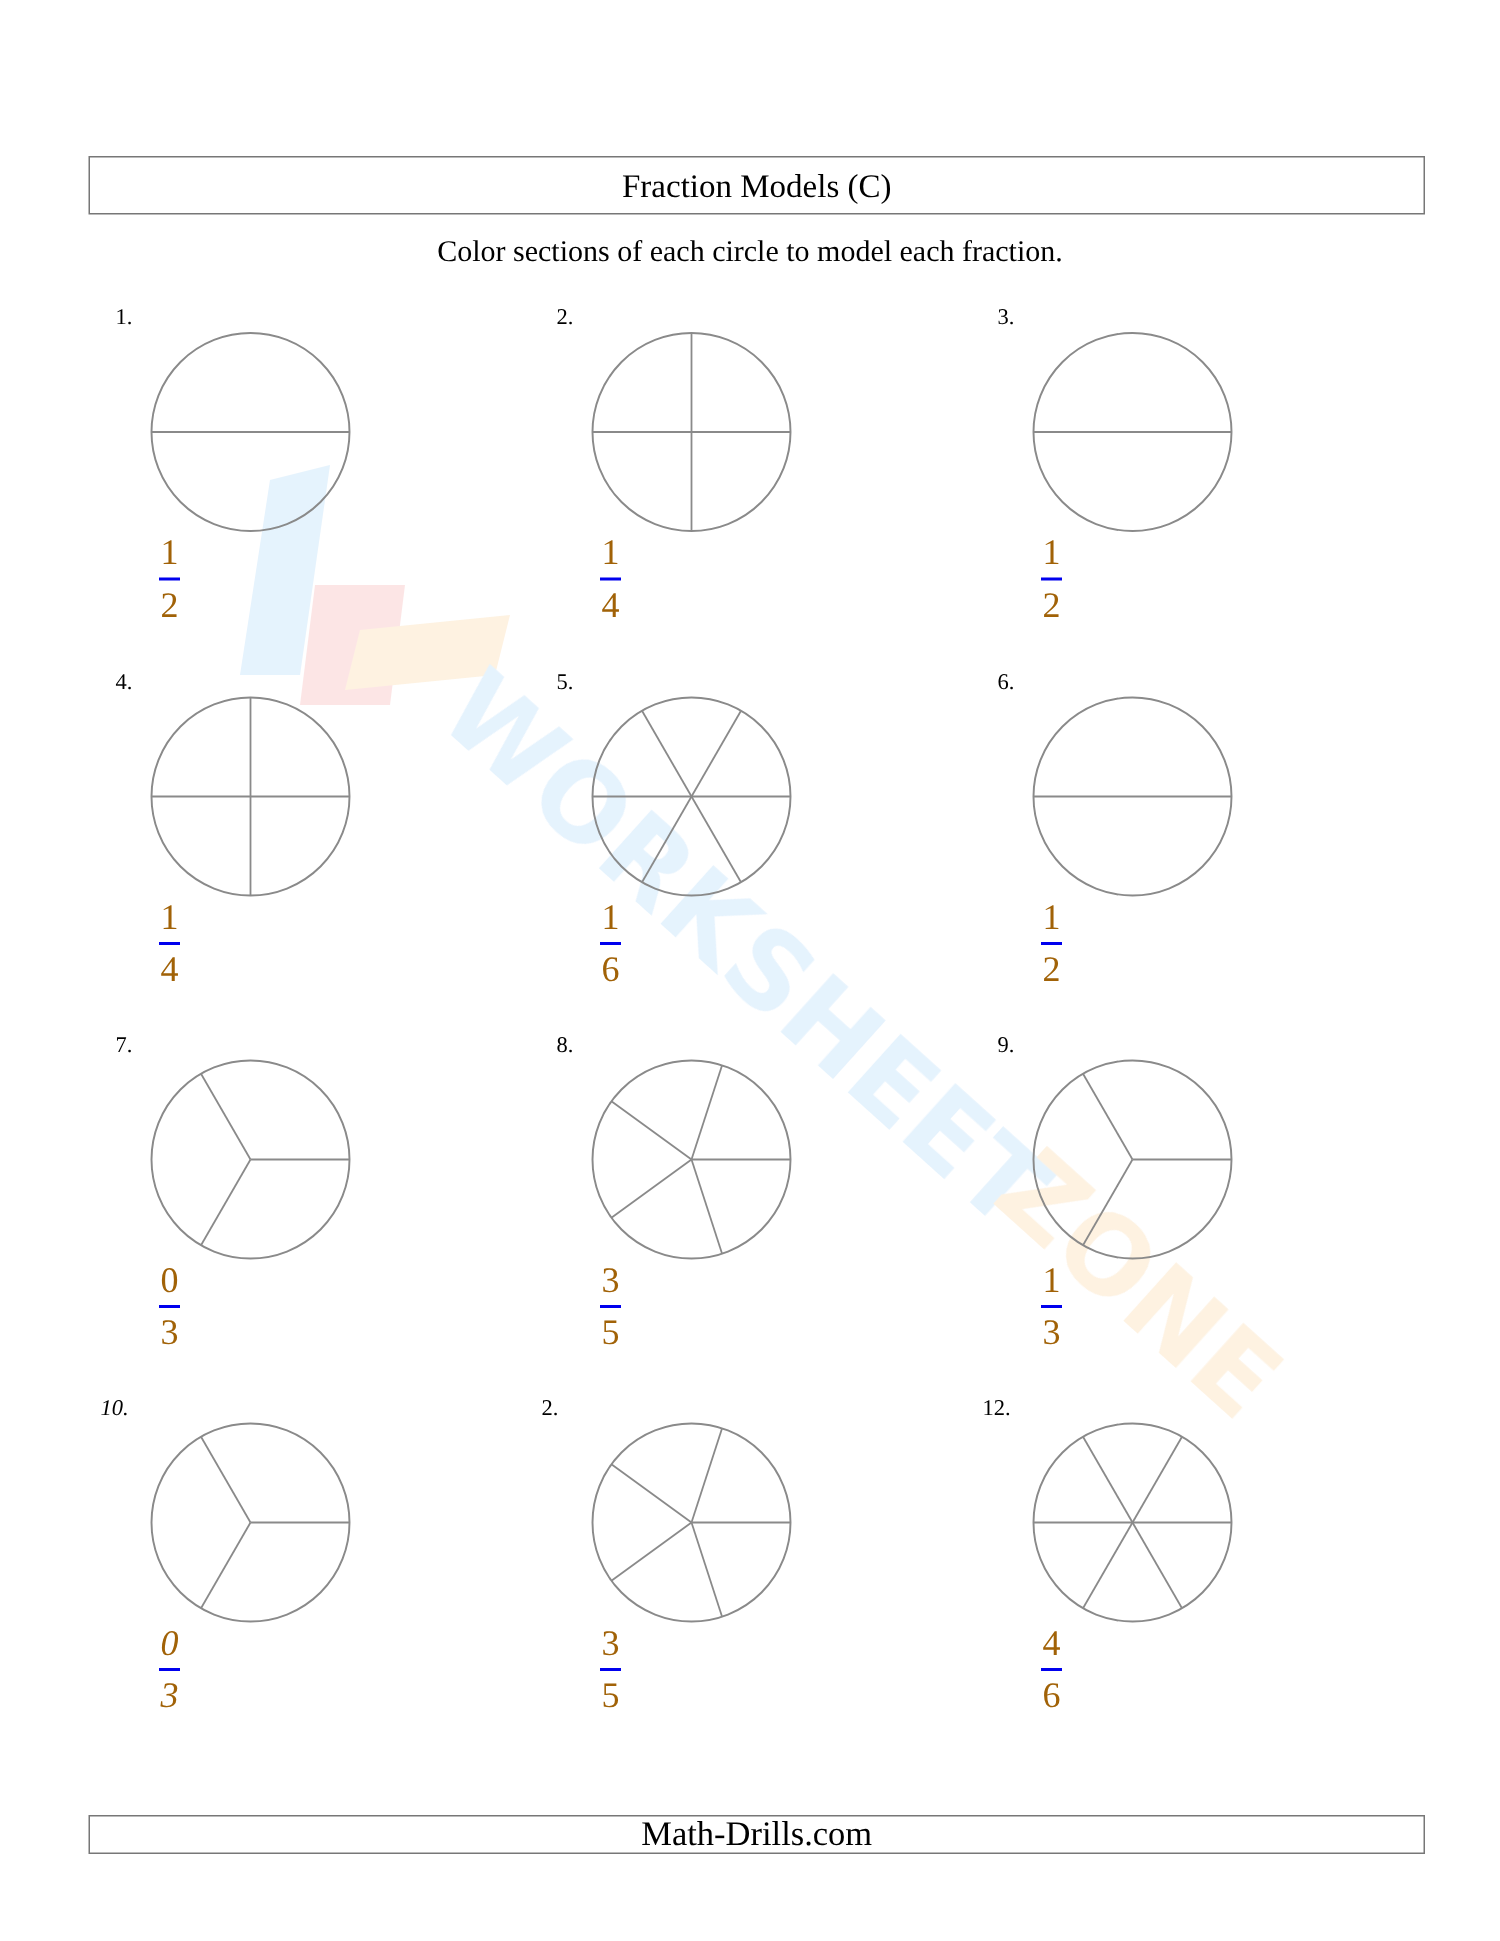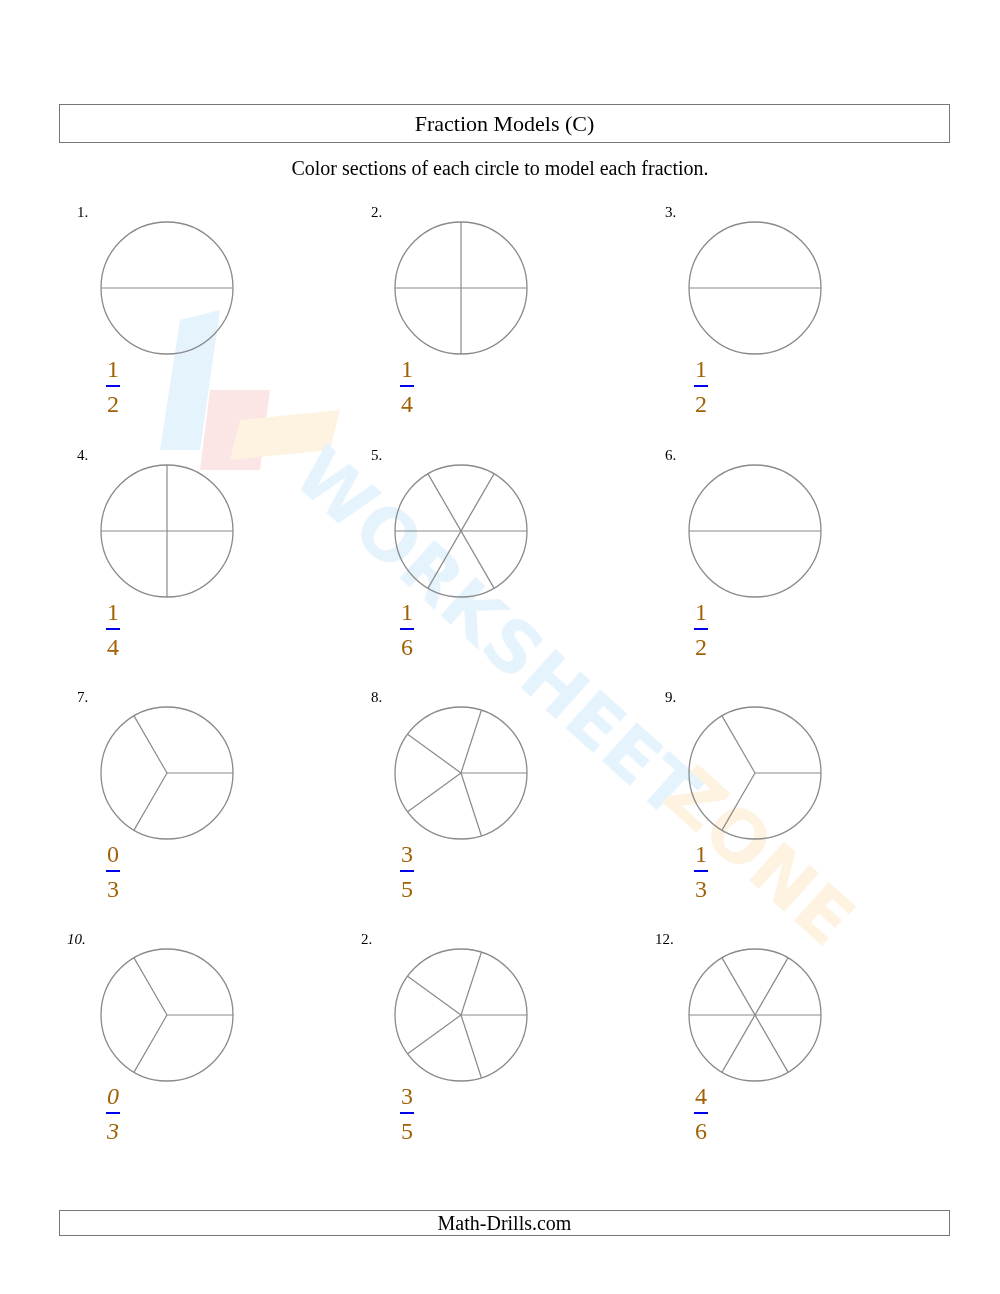--- a/index.html
+++ b/index.html
@@ -5,21 +5,21 @@
   html,body{margin:0;padding:0;background:#fff;}
   body{width:1000px;height:1294px;position:relative;overflow:hidden;font-family:"Liberation Serif","DejaVu Serif",serif;color:#000;}
   .title-box{position:absolute;left:59px;top:104px;width:891px;height:39px;border:1.5px solid #777;box-sizing:border-box;text-align:center;}
   .title{font-size:22px;line-height:37px;}
   .instr{position:absolute;left:0;top:157px;width:1000px;text-align:center;font-size:20px;}
   .problem{position:absolute;width:294px;height:243px;}
   .pnum{position:absolute;font-size:15px;top:0;}
   .circle-svg{position:absolute;left:30px;top:14px;}
   .frac{position:absolute;left:35px;top:152px;width:22px;text-align:center;color:#a16207;font-size:24px;line-height:26px;}
   .frac .bar{display:block;height:1.5px;background:#0000ee;width:14px;margin:3px auto 4px;}
-  .footer-box{position:absolute;left:59px;top:1210px;width:891px;height:26px;border:1.5px solid #777;box-sizing:border-box;text-align:center;font-size:20px;line-height:24px;}
+  .footer-box{position:absolute;left:59px;top:1210px;width:891px;height:26px;border:1.5px solid #777;box-sizing:border-box;text-align:center;font-size:23px;line-height:24px;}
   .watermark{position:absolute;left:140px;top:300px;width:760px;height:700px;pointer-events:none;}
 </style>
 </head>
 <body>
 
 <svg class="watermark" viewBox="0 0 760 700">
   <g opacity="0.13">
     <path d="M40 20 L80 10 L60 150 L20 150 Z" fill="#3aa0f0"></path>
     <path d="M70 90 L130 90 L120 170 L60 170 Z" fill="#e83a3a"></path>
     <path d="M100 120 L200 110 L190 150 L90 160 Z" fill="#f39a1e"></path>

